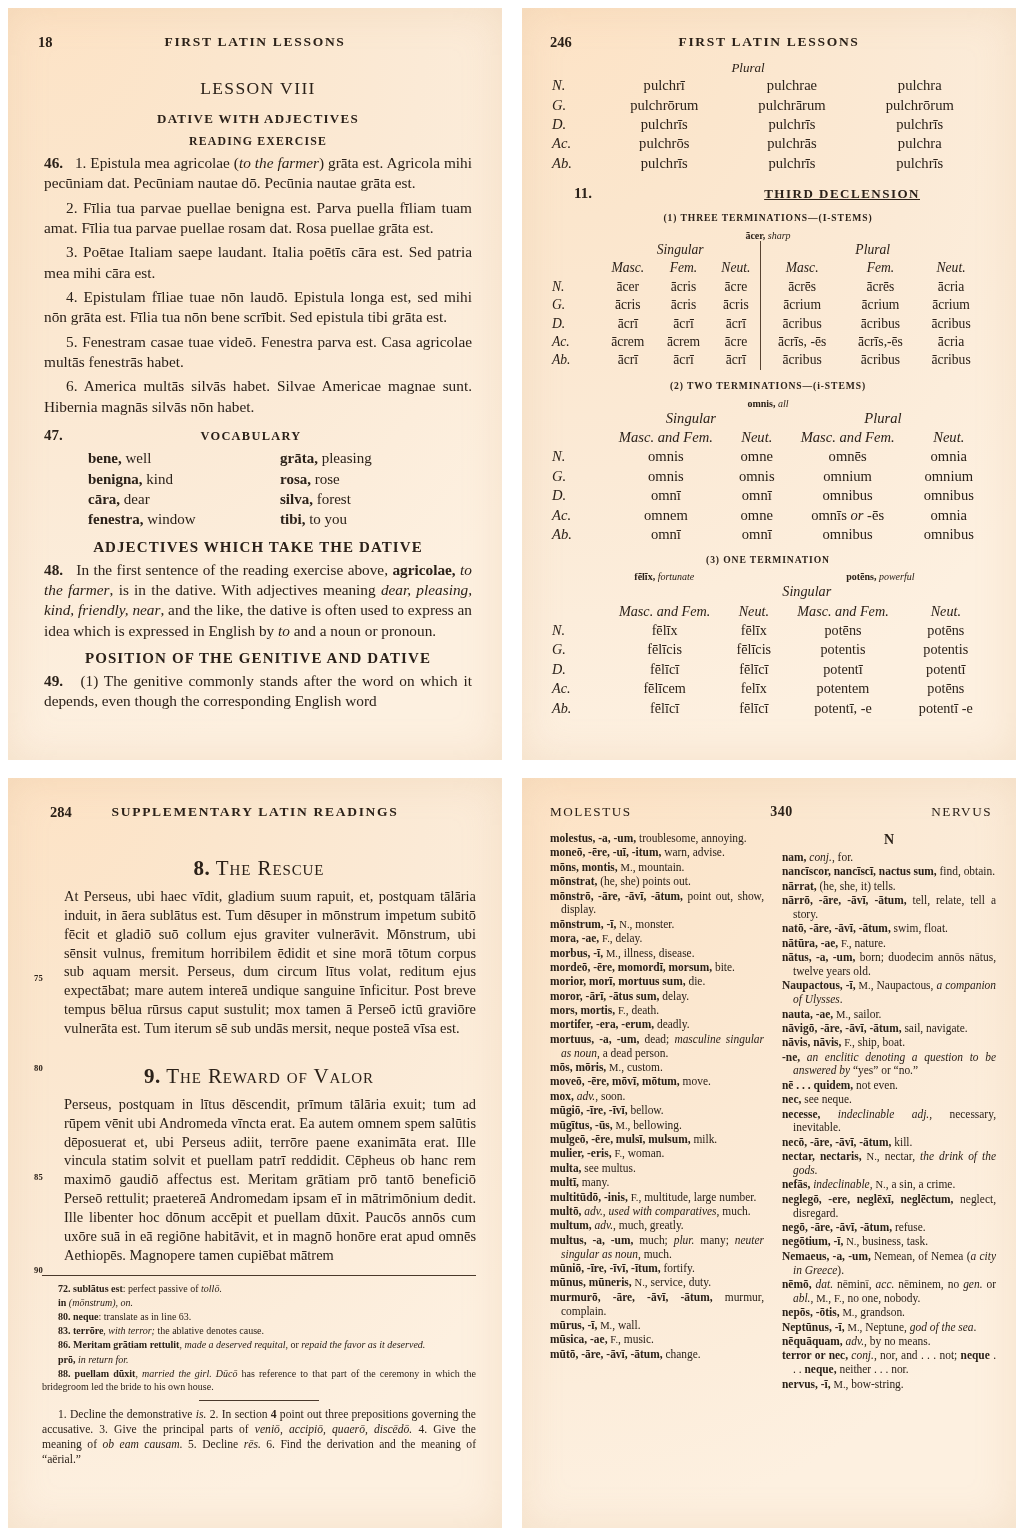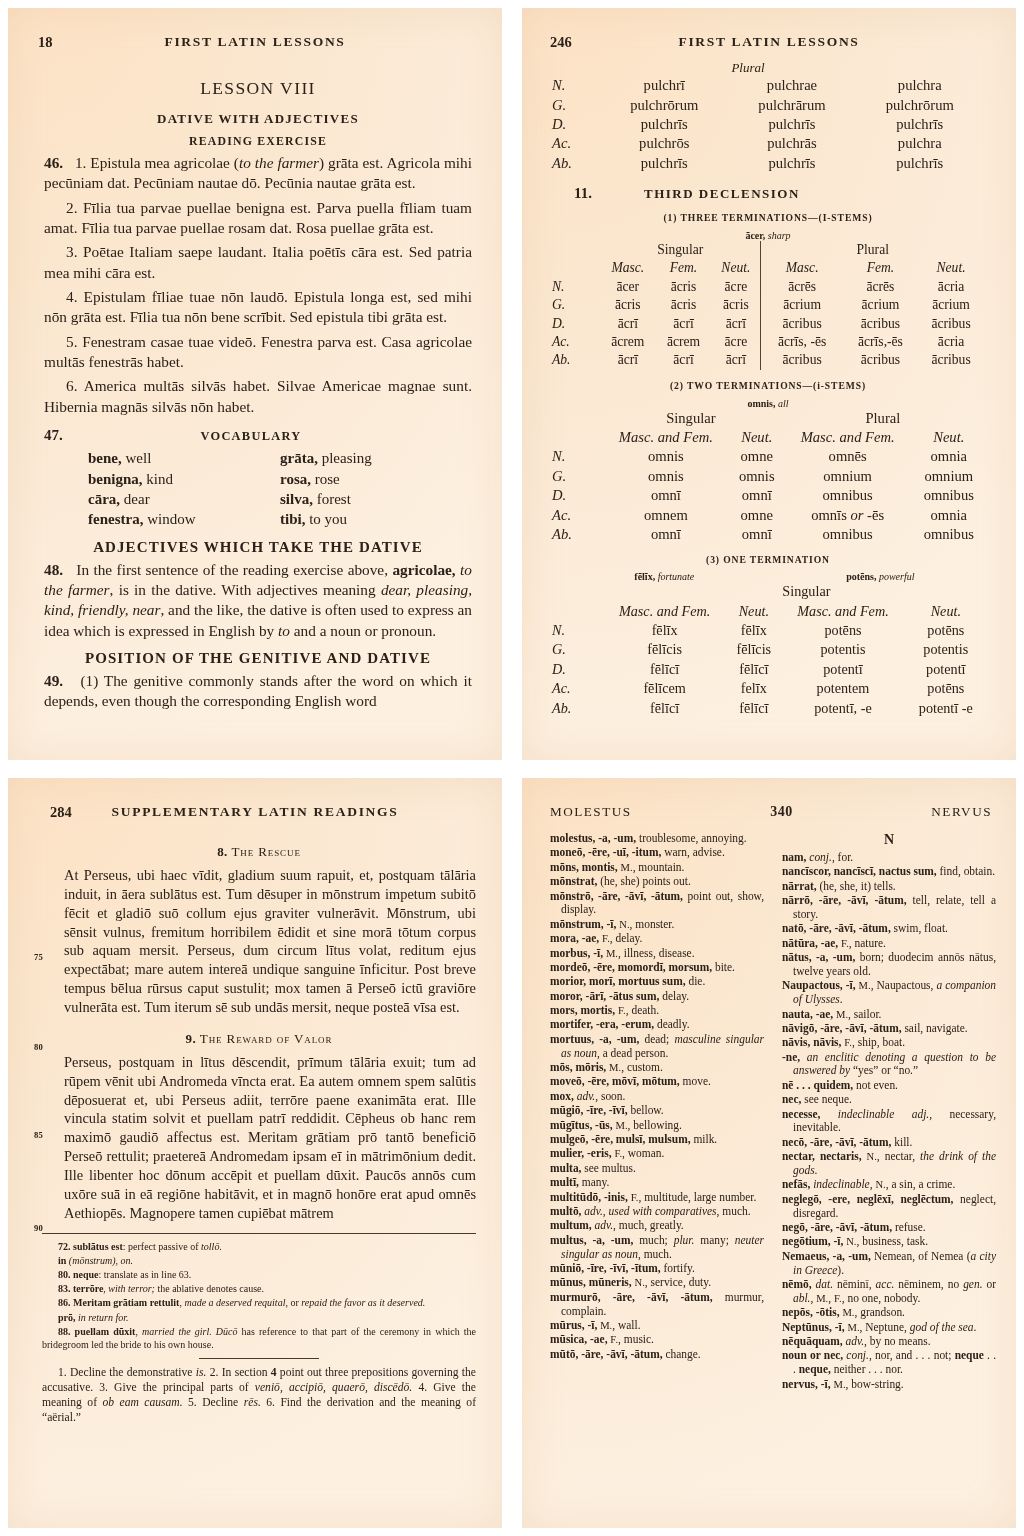--- a/index.html
+++ b/index.html
@@ -64,36 +64,36 @@
   .p18 .sub{font-size:15px;letter-spacing:1.1px;font-weight:700;text-align:center;margin-top:9px;}
 
   
   .p246 .content{position:absolute;left:30px;right:32px;top:52px;}
   .p246 .plural-cap{text-align:center;font-style:italic;font-size:13px;margin-left:-40px;}
   table.decl{width:100%;border-collapse:collapse;font-size:14.6px;}
   table.decl td{padding:1.2px 0;vertical-align:baseline;}
   td.case{width:48px;font-style:italic;font-size:14.6px;text-align:left;padding-left:14px;}
   .sec11{display:flex;align-items:baseline;margin-top:12px;}
   .sec11 .num{font-weight:700;font-size:15px;width:70px;text-align:left;padding-left:22px;}
-  .sec11 .ttl{flex:1;text-align:left;font-size:13px;letter-spacing:1.5px;font-weight:700;padding-right:64px;}
+  .sec11 .ttl{flex:1;text-align:right;font-size:13px;letter-spacing:1.5px;font-weight:700;padding-right:64px;text-decoration:underline;}
   .tinyhdr{text-align:center;font-size:9.6px;letter-spacing:.9px;font-weight:700;margin-top:10px;}
   .wordttl{text-align:center;font-size:10px;margin-top:7px;}
   .colhdr{font-style:italic;font-size:9.8px;text-align:center;font-weight:400;padding-bottom:1px;}
-  .grouphdr{font-size:12.4px;text-align:center;}
+  .grouphdr{font-style:italic;font-size:12.4px;text-align:center;}
   .rulecell{border-left:1px solid #584331;}
   .acer td{font-size:13.6px;text-align:center;}
   .acer td.case{text-align:left;}
   .omnis td{font-size:14.6px;text-align:center;}
   .omnis td.case{text-align:left;}
   .felix td{font-size:14.2px;text-align:center;}
   .felix td.case{text-align:left;}
 
   
   .p284 .content{position:absolute;left:34px;right:26px;top:52px;}
-  .p284 .secttl{text-align:center;font-size:13px;margin-top:14px;letter-spacing:.4px;}
+  .p284 .secttl{text-align:center;font-size:21px;margin-top:26px;letter-spacing:.4px;}
   .p284 .secttl .n{font-weight:700;}
   .p284 .secttl .t{font-variant:small-caps;letter-spacing:.9px;}
   .readpara{position:relative;font-size:14.4px;line-height:1.31;text-align:justify;margin-top:6px;
     padding-left:22px;}
   .readpara .first{text-indent:20px;}
   .lnum{position:absolute;left:-8px;font-size:8.6px;font-weight:700;letter-spacing:.3px;}
   .hr-short{width:100%;height:0;border-top:1.3px solid #4a392b;margin:10px 0 6px;}
   .hr-mini{width:120px;height:0;border-top:1.1px solid #4a392b;margin:7px auto 6px;}
   .notes{font-size:10px;line-height:1.32;}
   .notes p{margin:0 0 1px 0;text-indent:16px;text-align:justify;}
@@ -531,21 +531,21 @@
                 <div class="entry"><span class="hw">nectar, nectaris,</span> <span class="gl">N.</span>, nectar, <i>the drink of the gods</i>.</div>
                 <div class="entry"><span class="hw">nefās,</span> <i>indeclinable</i>, <span class="gl">N.</span>, a sin, a crime.</div>
                 <div class="entry"><span class="hw">neglegō, -ere, neglēxī, neglēctum,</span> neglect, disregard.</div>
                 <div class="entry"><span class="hw">negō, -āre, -āvī, -ātum,</span> refuse.</div>
                 <div class="entry"><span class="hw">negōtium, -ī,</span> <span class="gl">N.</span>, business, task.</div>
                 <div class="entry"><span class="hw">Nemaeus, -a, -um,</span> Nemean, of Nemea (<i>a city in Greece</i>).</div>
                 <div class="entry"><span class="hw">nēmō,</span> <i>dat.</i> nēminī, <i>acc.</i> nēminem, no <i>gen.</i> or <i>abl.</i>, <span class="gl">M.</span>, <span class="gl">F.</span>, no one, nobody.</div>
                 <div class="entry"><span class="hw">nepōs, -ōtis,</span> <span class="gl">M.</span>, grandson.</div>
                 <div class="entry"><span class="hw">Neptūnus, -ī,</span> <span class="gl">M.</span>, Neptune, <i>god of the sea</i>.</div>
                 <div class="entry"><span class="hw">nēquāquam,</span> <i>adv.</i>, by no means.</div>
-                <div class="entry"><span class="hw">noun or nec,</span> <i>conj.</i>, nor, and . . . not; <b>neque</b> . . . <b>neque,</b> neither . . . nor.</div>
+                <div class="entry"><span class="hw">terror or nec,</span> <i>conj.</i>, nor, and . . . not; <b>neque</b> . . . <b>neque,</b> neither . . . nor.</div>
                 <div class="entry"><span class="hw">nervus, -ī,</span> <span class="gl">M.</span>, bow-string.</div>
               </div>
           </div>
         </div>
       </div>
     </div>
   </div>
 
 </div>
 

